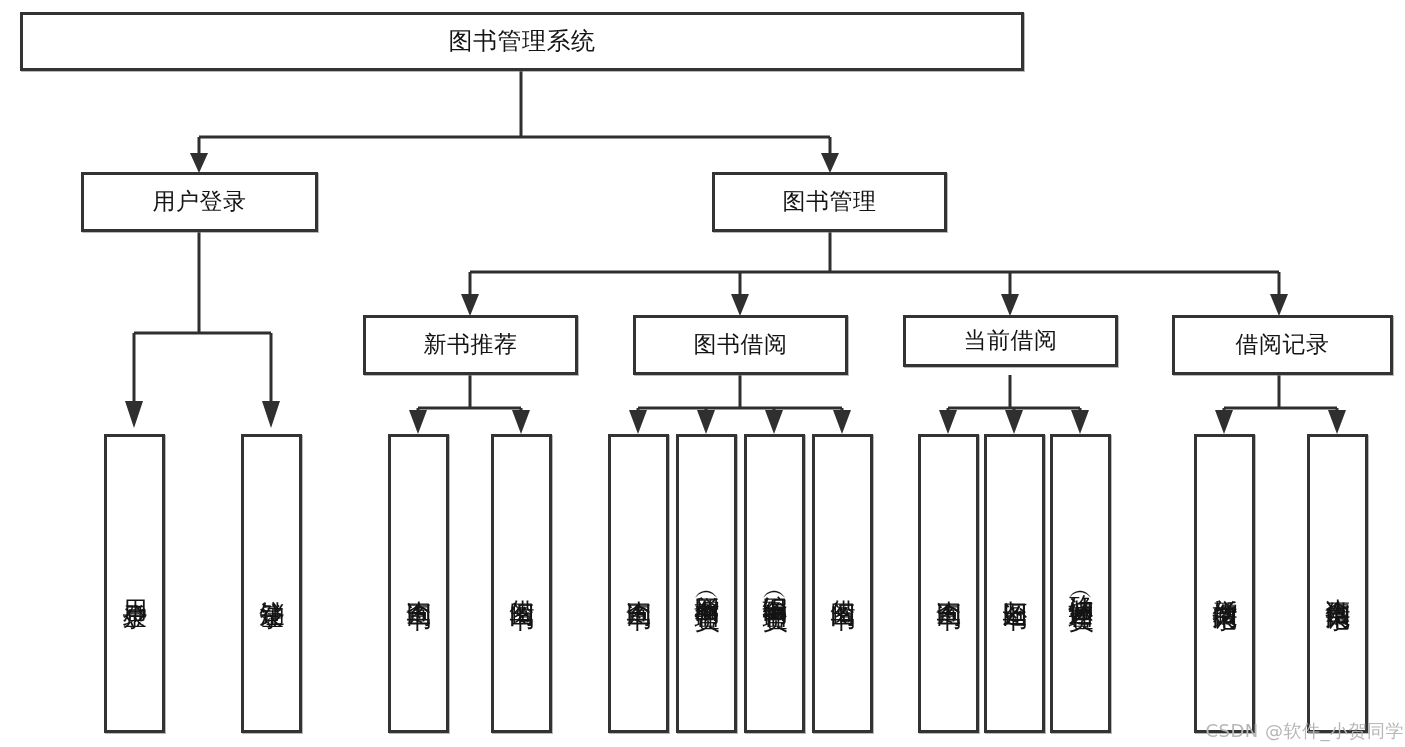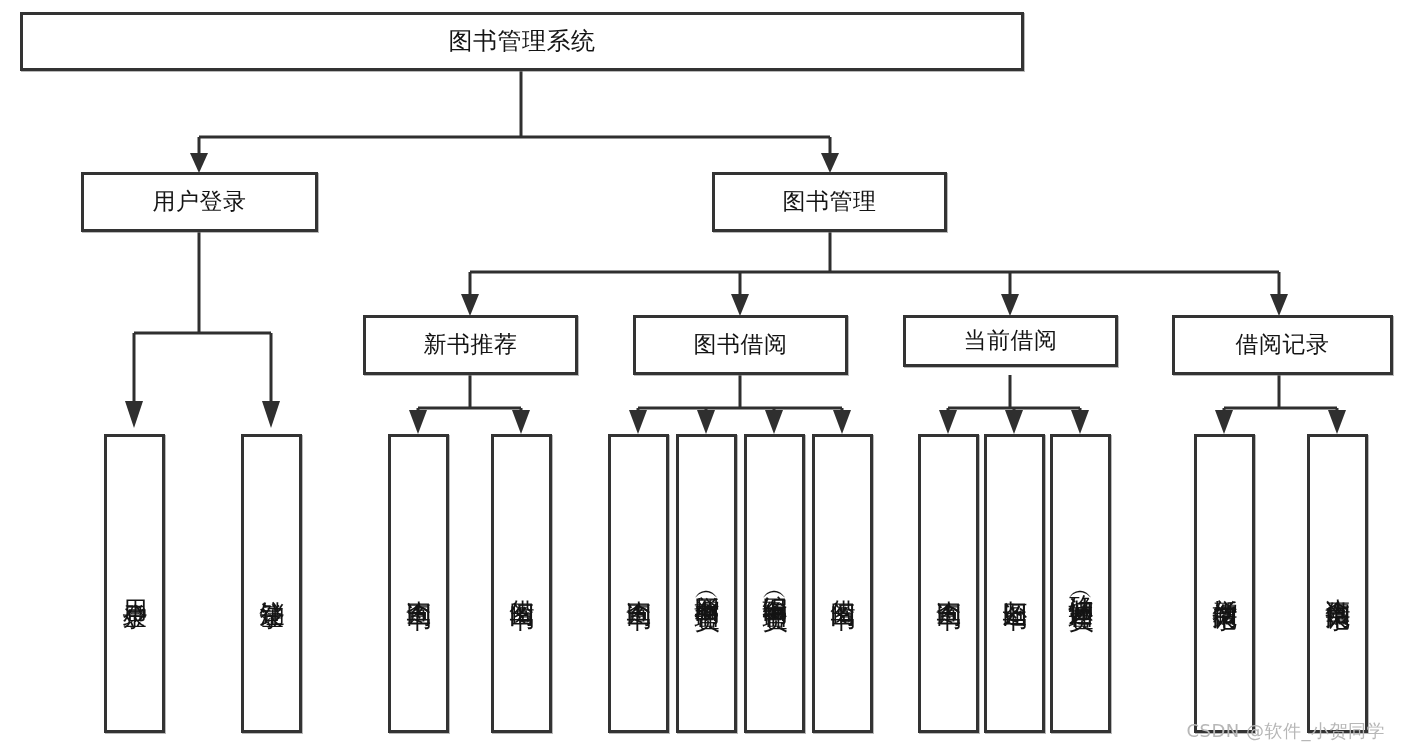--- a/index.html
+++ b/index.html
@@ -71,21 +71,21 @@
     writing-mode: vertical-rl;
     text-orientation: upright;
     font-size: 25px;
     line-height: 1.12;
     letter-spacing: 2px;
     max-height: 100%;
   }
   
   #watermark {
     position: absolute;
-    right: 20px;
+    right: 1px;
     bottom: 4px;
     font-size: 18px;
     color: #b7b7b7;
     letter-spacing: .5px;
     white-space: nowrap;
     user-select: none;
   }
 </style>
 </head>
 <body>

